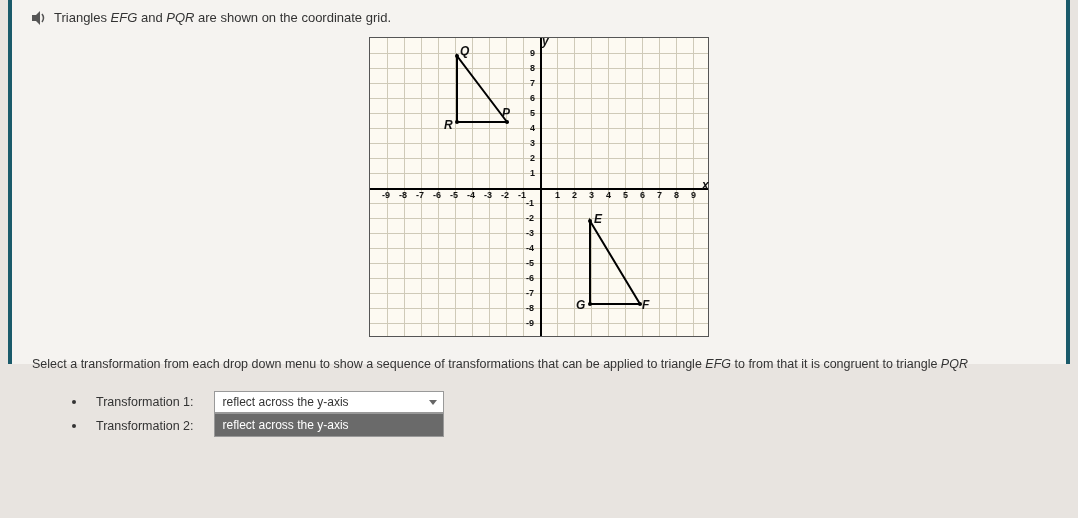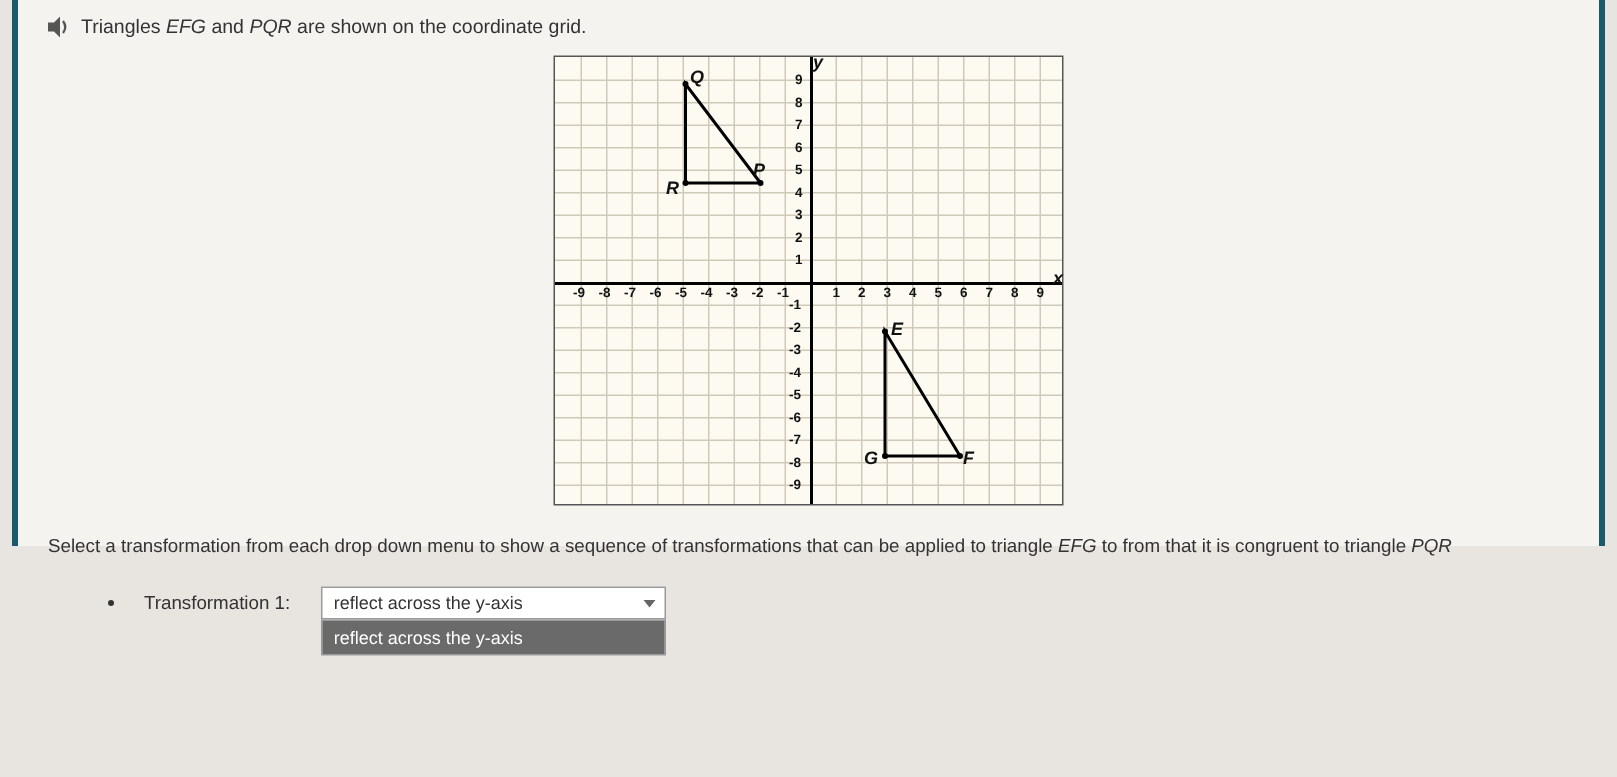--- a/index.html
+++ b/index.html
@@ -254,15 +254,19 @@
     <div class="ans-row">
       <span class="bullet"></span>
       <span>Transformation 1:</span>
       <div class="dropdown-holder">
         <div class="dropdown-head">reflect across the y-axis</div>
         <div class="dropdown-list">
           <div class="dd-option sel">reflect across the y-axis</div>
         </div>
       </div>
     </div>
+    <div class="ans-row">
+      <span class="bullet"></span>
+      <span>Transformation 2:</span>
+    </div>
   </div>
 
 </div>
 
 </body></html>

